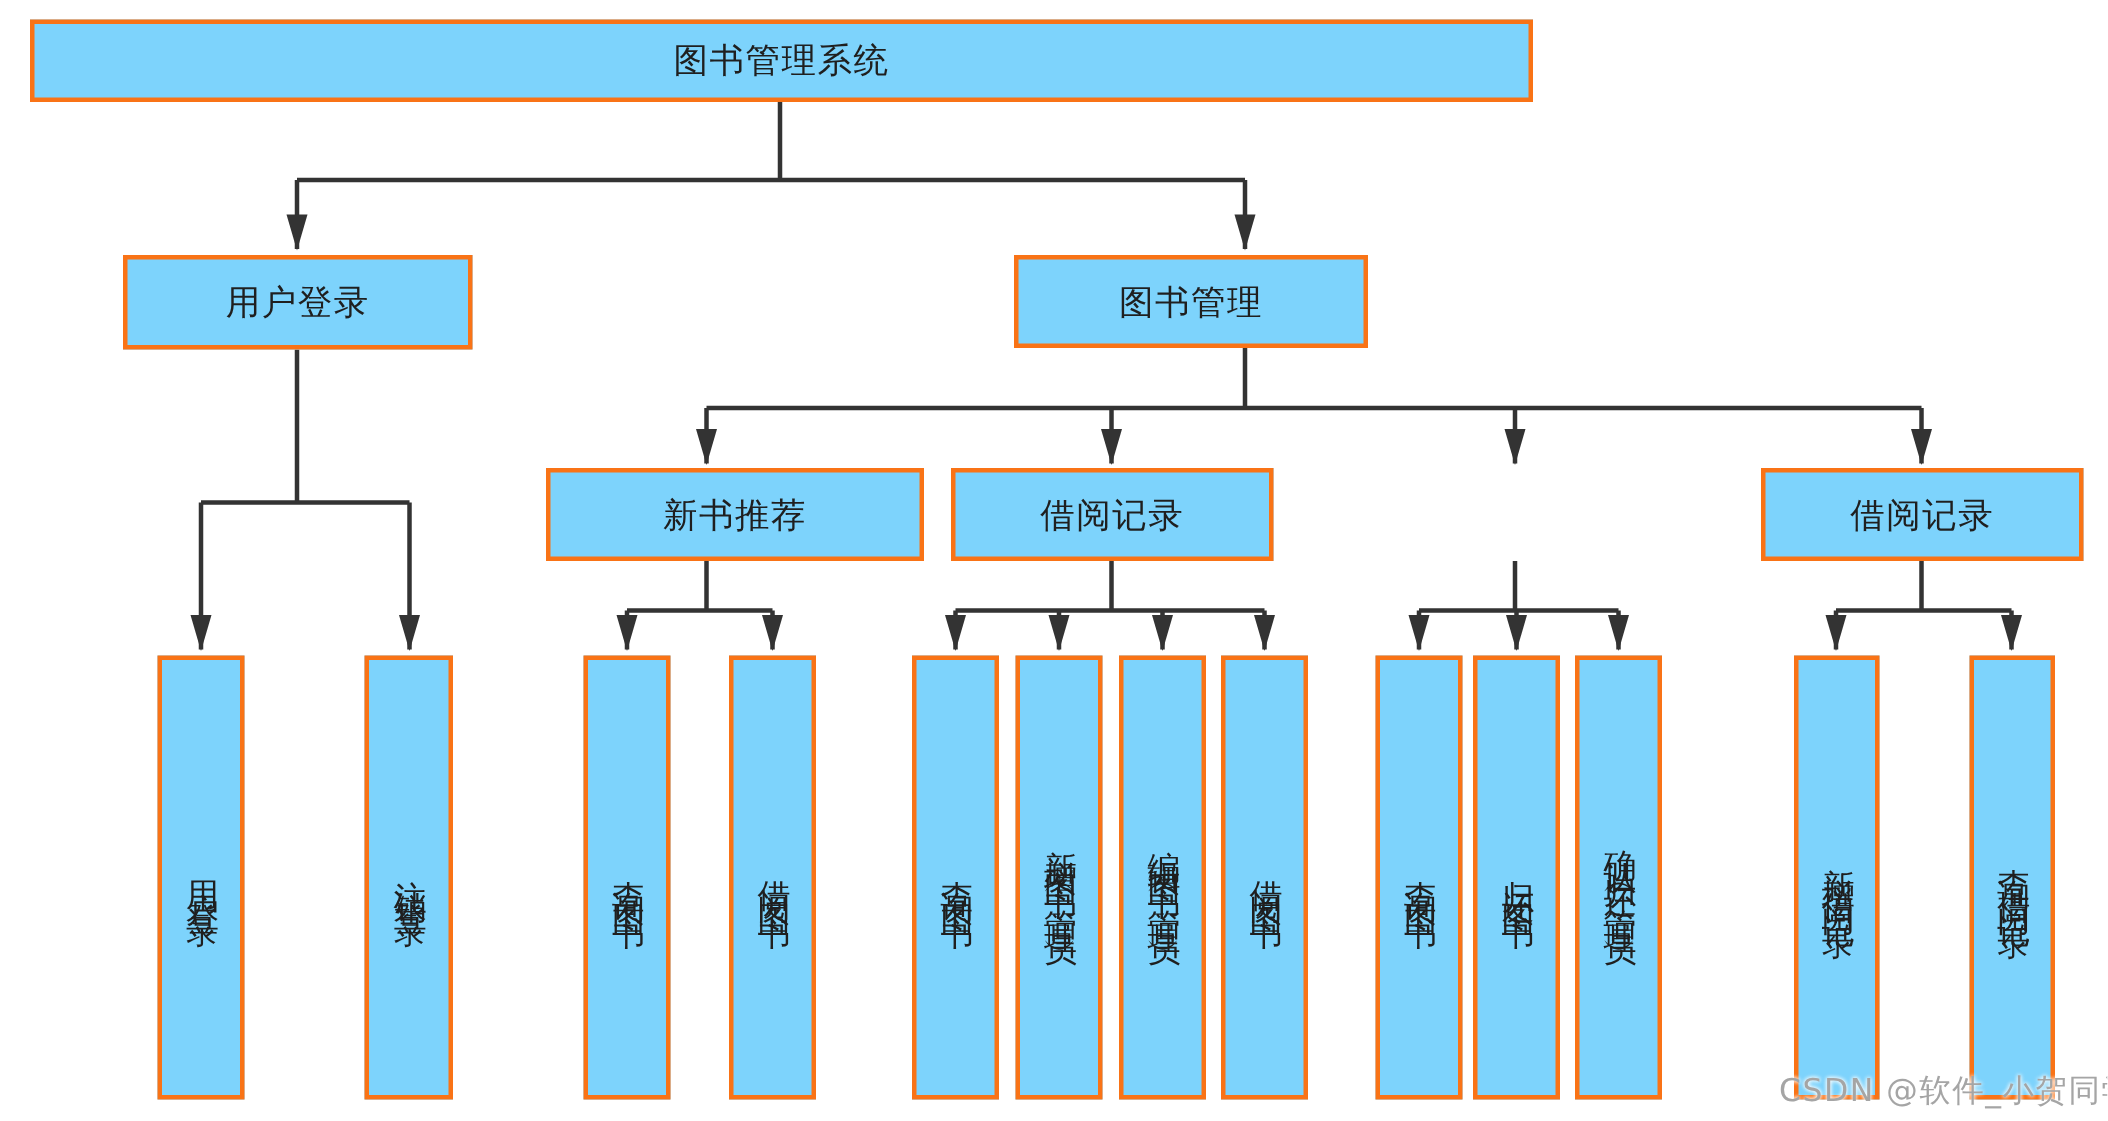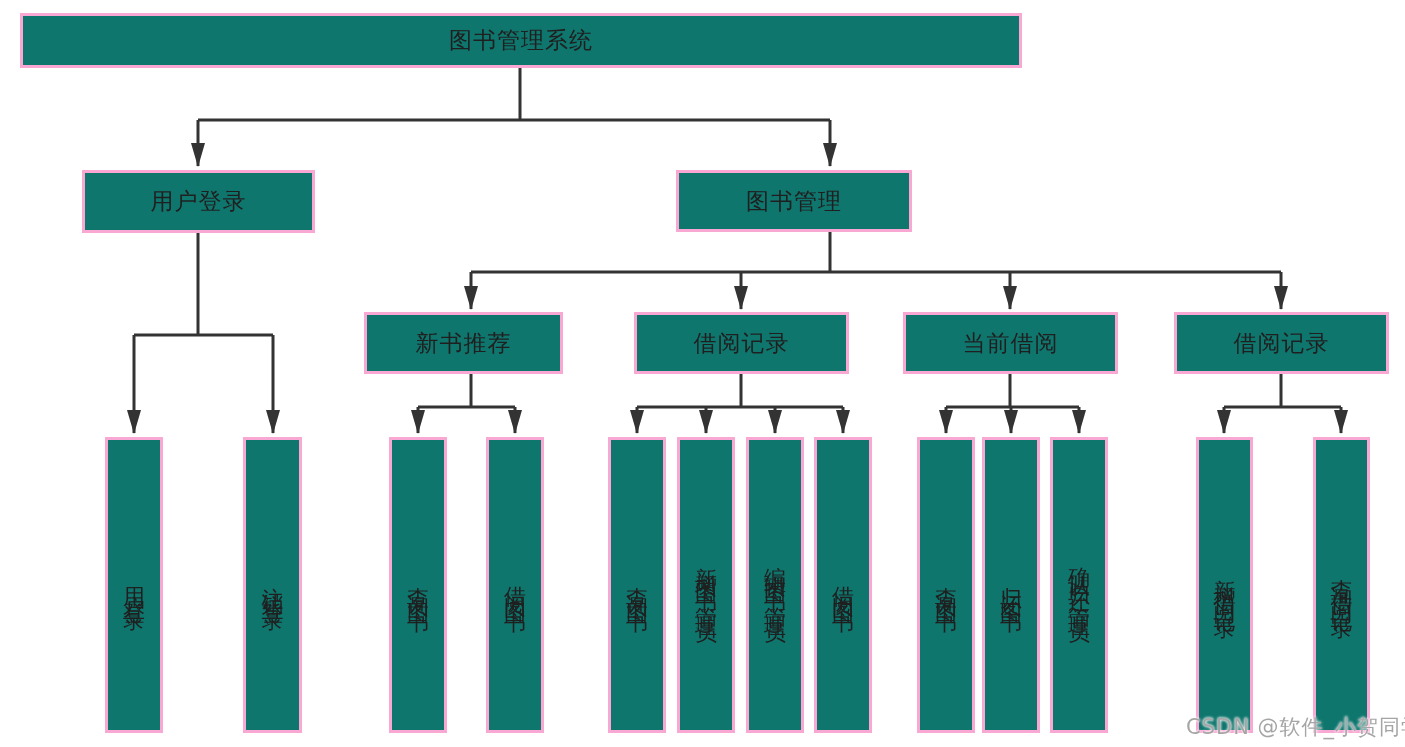--- a/index.html
+++ b/index.html
@@ -3,22 +3,22 @@
 <meta charset="utf-8">
 <style>
   html,body { margin:0; padding:0; background:#ffffff; }
   #canvas {
     position:relative; width:1405px; height:747px; background:#ffffff;
     font-family:"DejaVu Sans","Liberation Sans",sans-serif;
     overflow:hidden;
   }
   svg.wires { position:absolute; left:0; top:0; z-index:1; }
   .box {
-    position:absolute; box-sizing:border-box; background:#0f766e;
-    border:3px solid #f9a8d4; color:#1f1f1f; z-index:2;
+    position:absolute; box-sizing:border-box; background:#7dd3fc;
+    border:3px solid #f97316; color:#1f1f1f; z-index:2;
     display:flex; align-items:center; justify-content:center;
     text-align:center;
   }
   .hlabel { font-size:23px; letter-spacing:1px; white-space:nowrap; }
   .vlabel {
     writing-mode:vertical-lr; text-orientation:mixed;
     font-size:22px; letter-spacing:8px; line-height:1;
   }
   .watermark {
     position:absolute; left:1186px; top:713px; z-index:3;
@@ -78,28 +78,25 @@
     <span class="hlabel">图书管理系统</span>
   </div>
 
   <div class="box" style="left:82px; top:170px; width:233px; height:63px;">
     <span class="hlabel">用户登录</span>
   </div>
   <div class="box" style="left:676px; top:170px; width:236px; height:62px;">
     <span class="hlabel">图书管理</span>
   </div>
 
-  <div class="box" style="left:364px; top:312px; width:199px; height:62px;">
+  <div class="box" style="left:364px; top:312px; width:252px; height:62px;">
     <span class="hlabel">新书推荐</span>
   </div>
   <div class="box" style="left:634px; top:312px; width:215px; height:62px;">
     <span class="hlabel">借阅记录</span>
-  </div>
-  <div class="box" style="left:903px; top:312px; width:215px; height:62px;">
-    <span class="hlabel">当前借阅</span>
   </div>
   <div class="box" style="left:1174px; top:312px; width:215px; height:62px;">
     <span class="hlabel">借阅记录</span>
   </div>
 
   <div class="box vbox" style="left:105px; top:437px; width:58px; height:296px;">
     <span class="vlabel">用户登录</span>
   </div>
   <div class="box vbox" style="left:243px; top:437px; width:59px; height:296px;">
     <span class="vlabel">注销登录</span>

